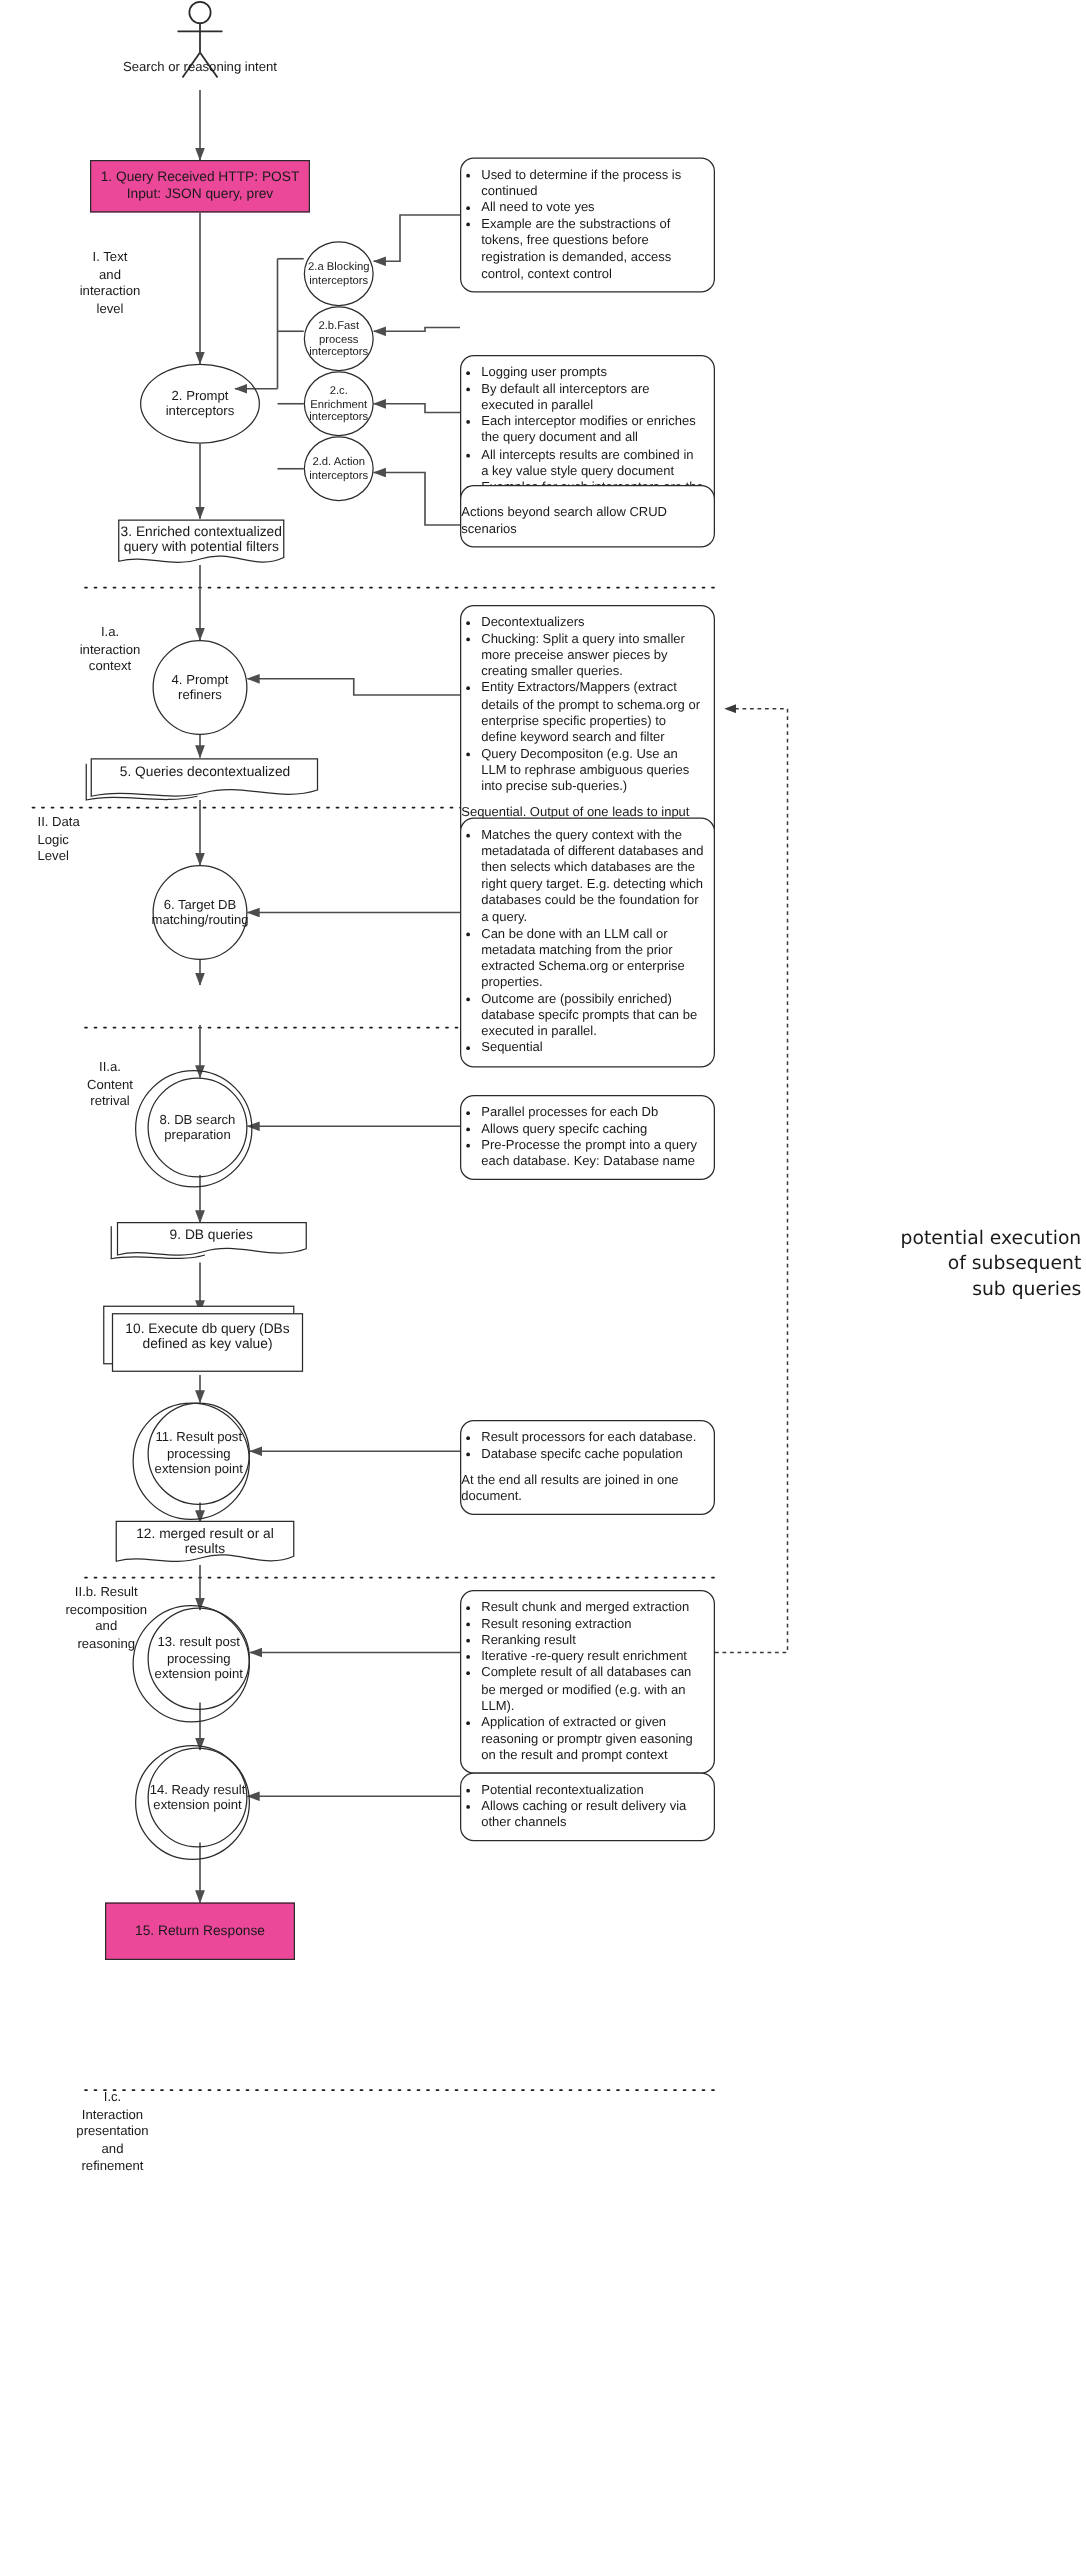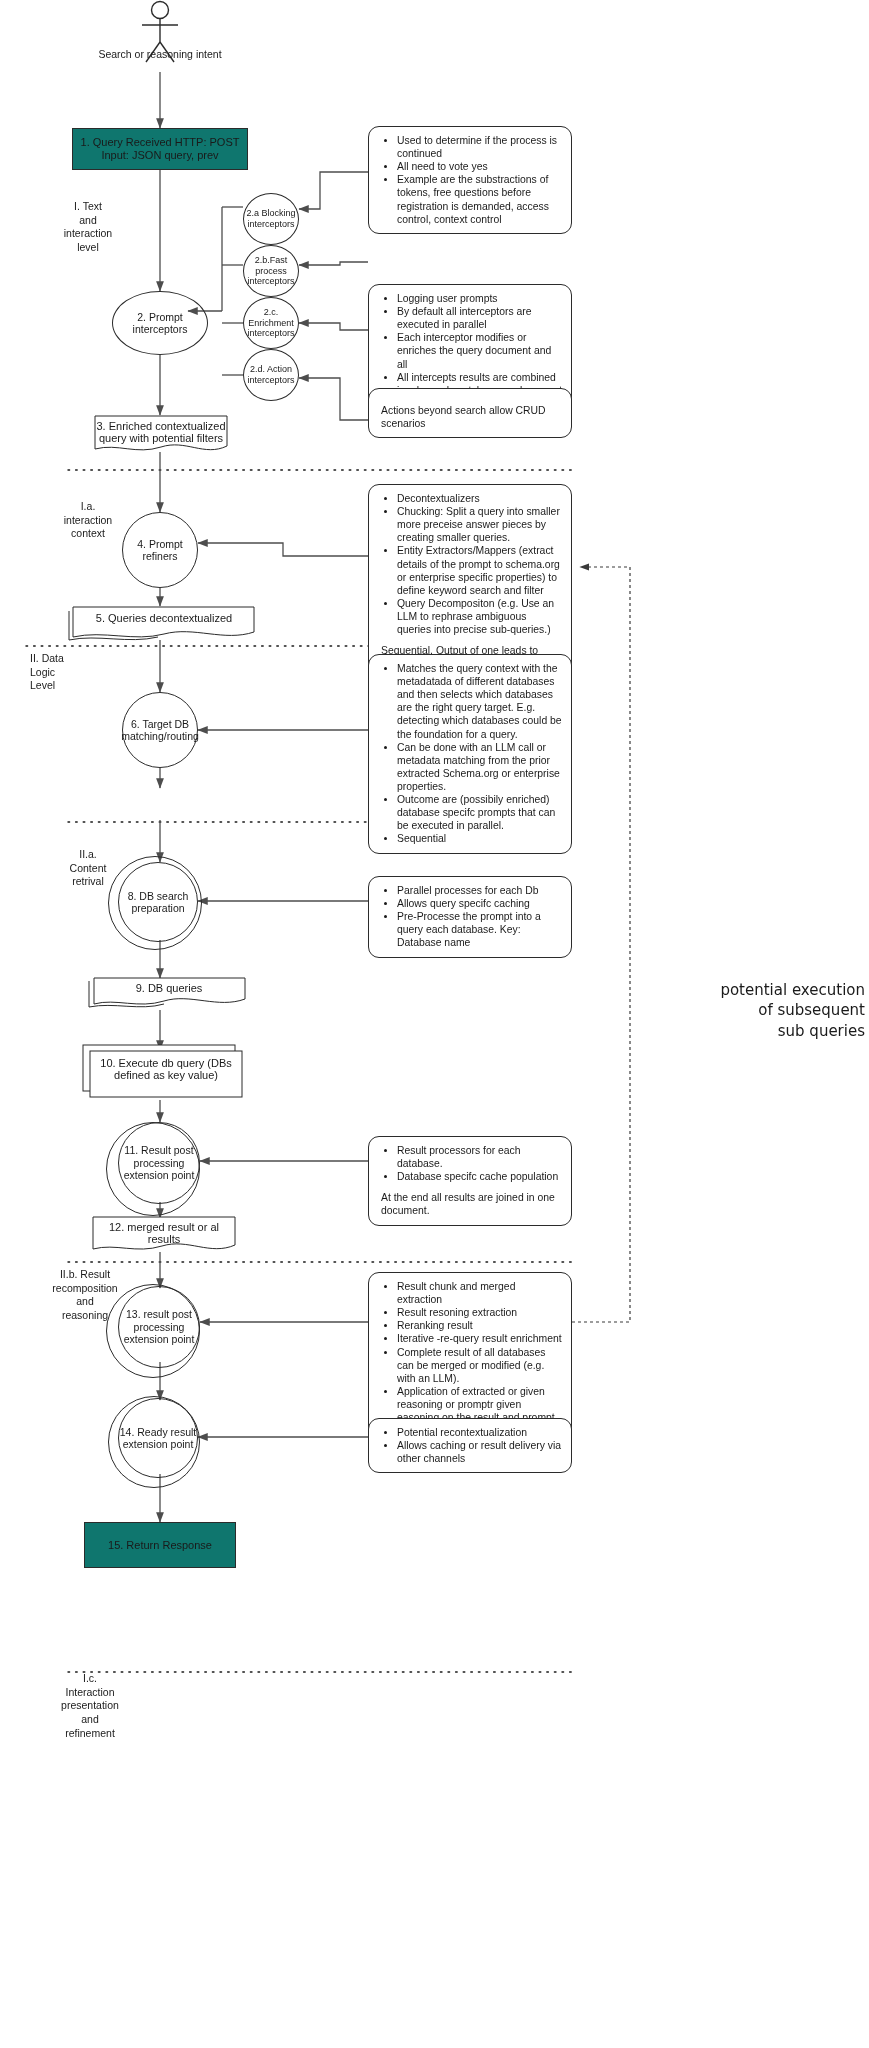--- a/index.html
+++ b/index.html
@@ -26,21 +26,21 @@
     box-sizing:border-box;
     display:flex;
     align-items:center;
     justify-content:center;
     text-align:center;
     color:#1a1a1a;
     line-height:1.18;
   }
   .rect{
     border:1px solid #2b2b2b;
-    background:#0f766e;
+    background:#ec4899;
     font-size:11px;
     padding:2px 2px;
   }
   .circle{
     border:1px solid #2b2b2b;
     border-radius:50%;
     background:transparent;
     font-size:10.5px;
   }
   .circle-sm{ font-size:9px; }
@@ -52,21 +52,21 @@
   }
   .note{
     position:absolute;
     box-sizing:border-box;
     border:1px solid #2b2b2b;
     border-radius:11px;
     background:#ffffff;
     font-size:10.4px;
     line-height:1.26;
     color:#1a1a1a;
-    padding:7px 8px 7px 12px;
+    padding:7px 8px 7px 0;
   }
   .note ul{
     margin:0;
     padding:0 0 0 16px;
     list-style:disc;
   }
   .note ul li{ margin:0 0 0 0; padding:0; }
   .note .tail{ margin-top:8px; }
   .lvl{
     position:absolute;

